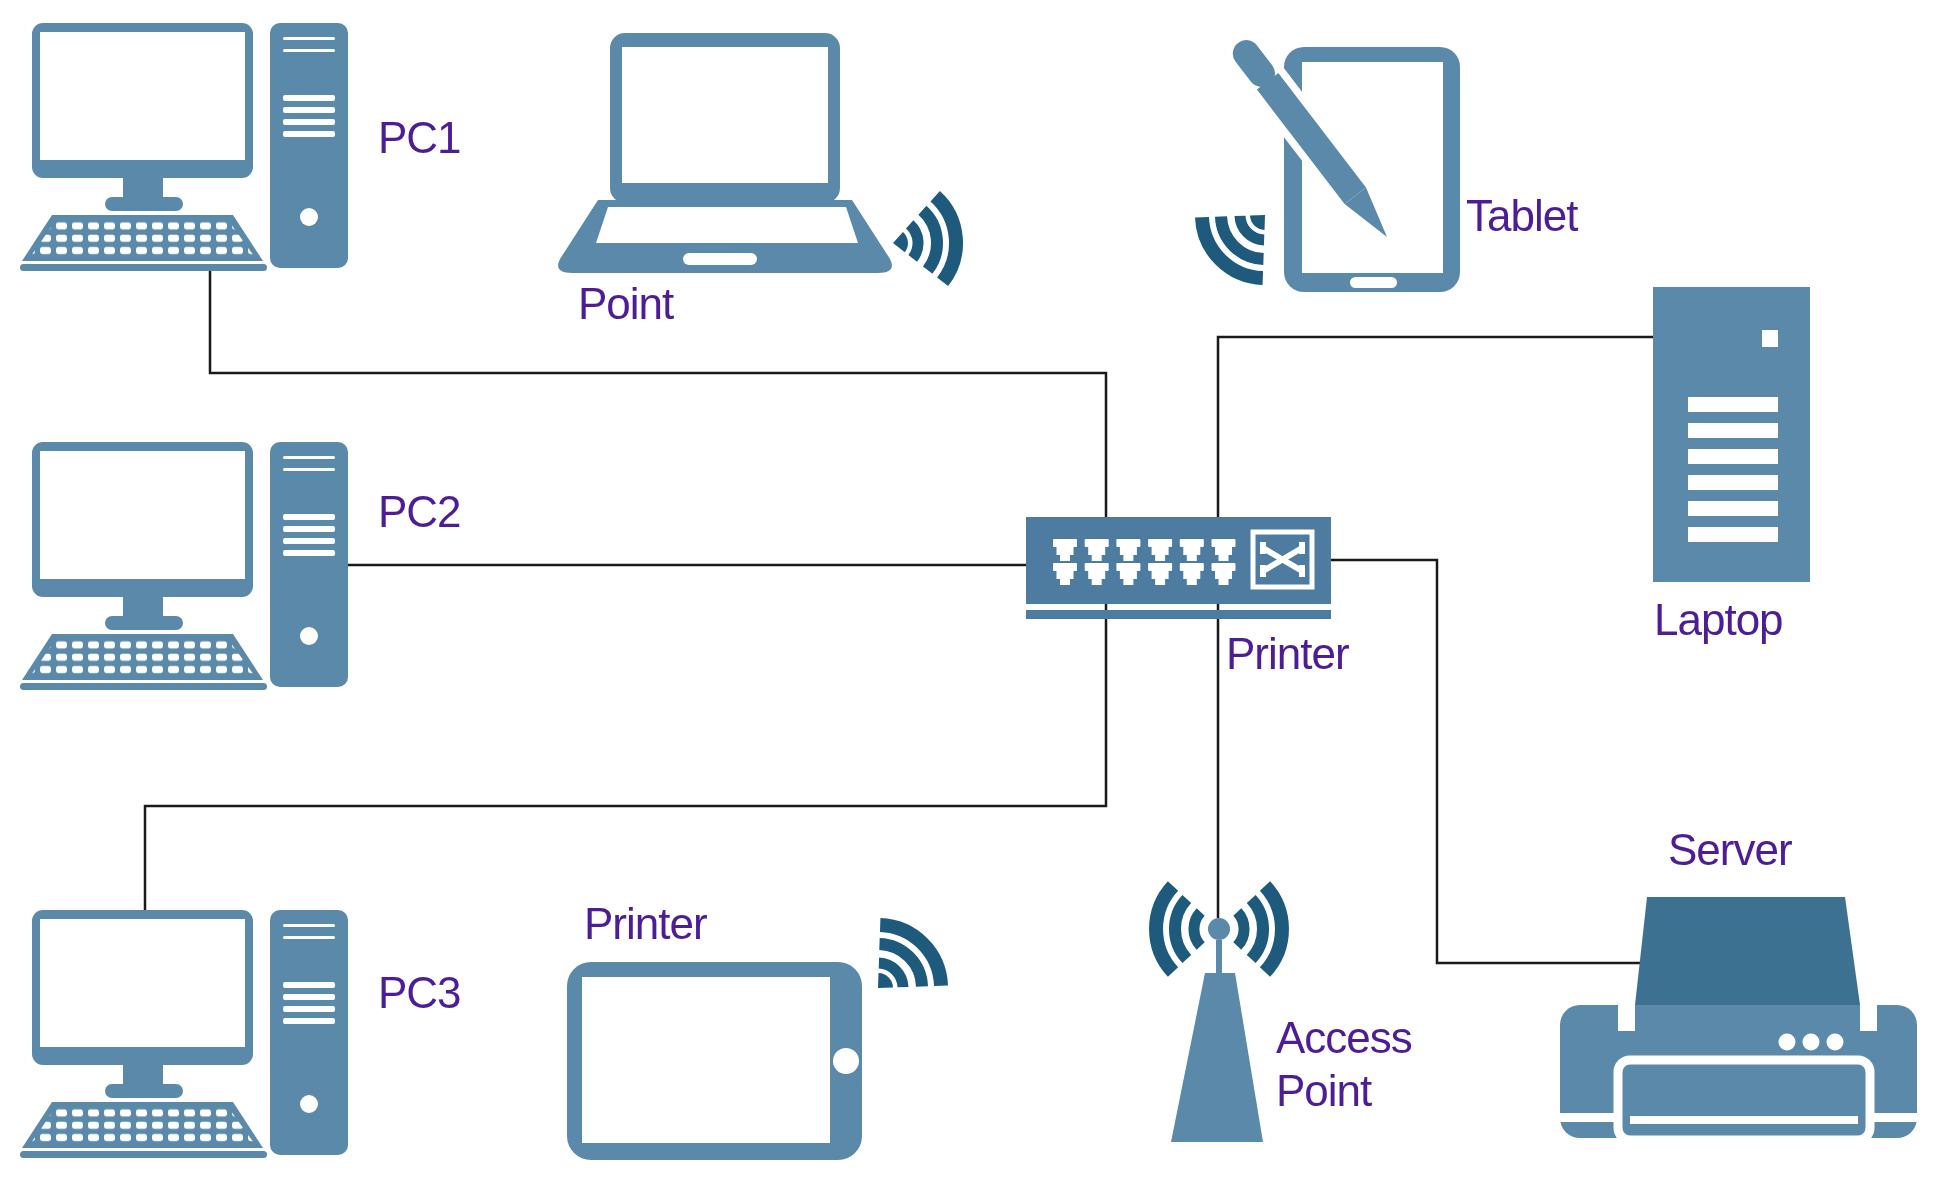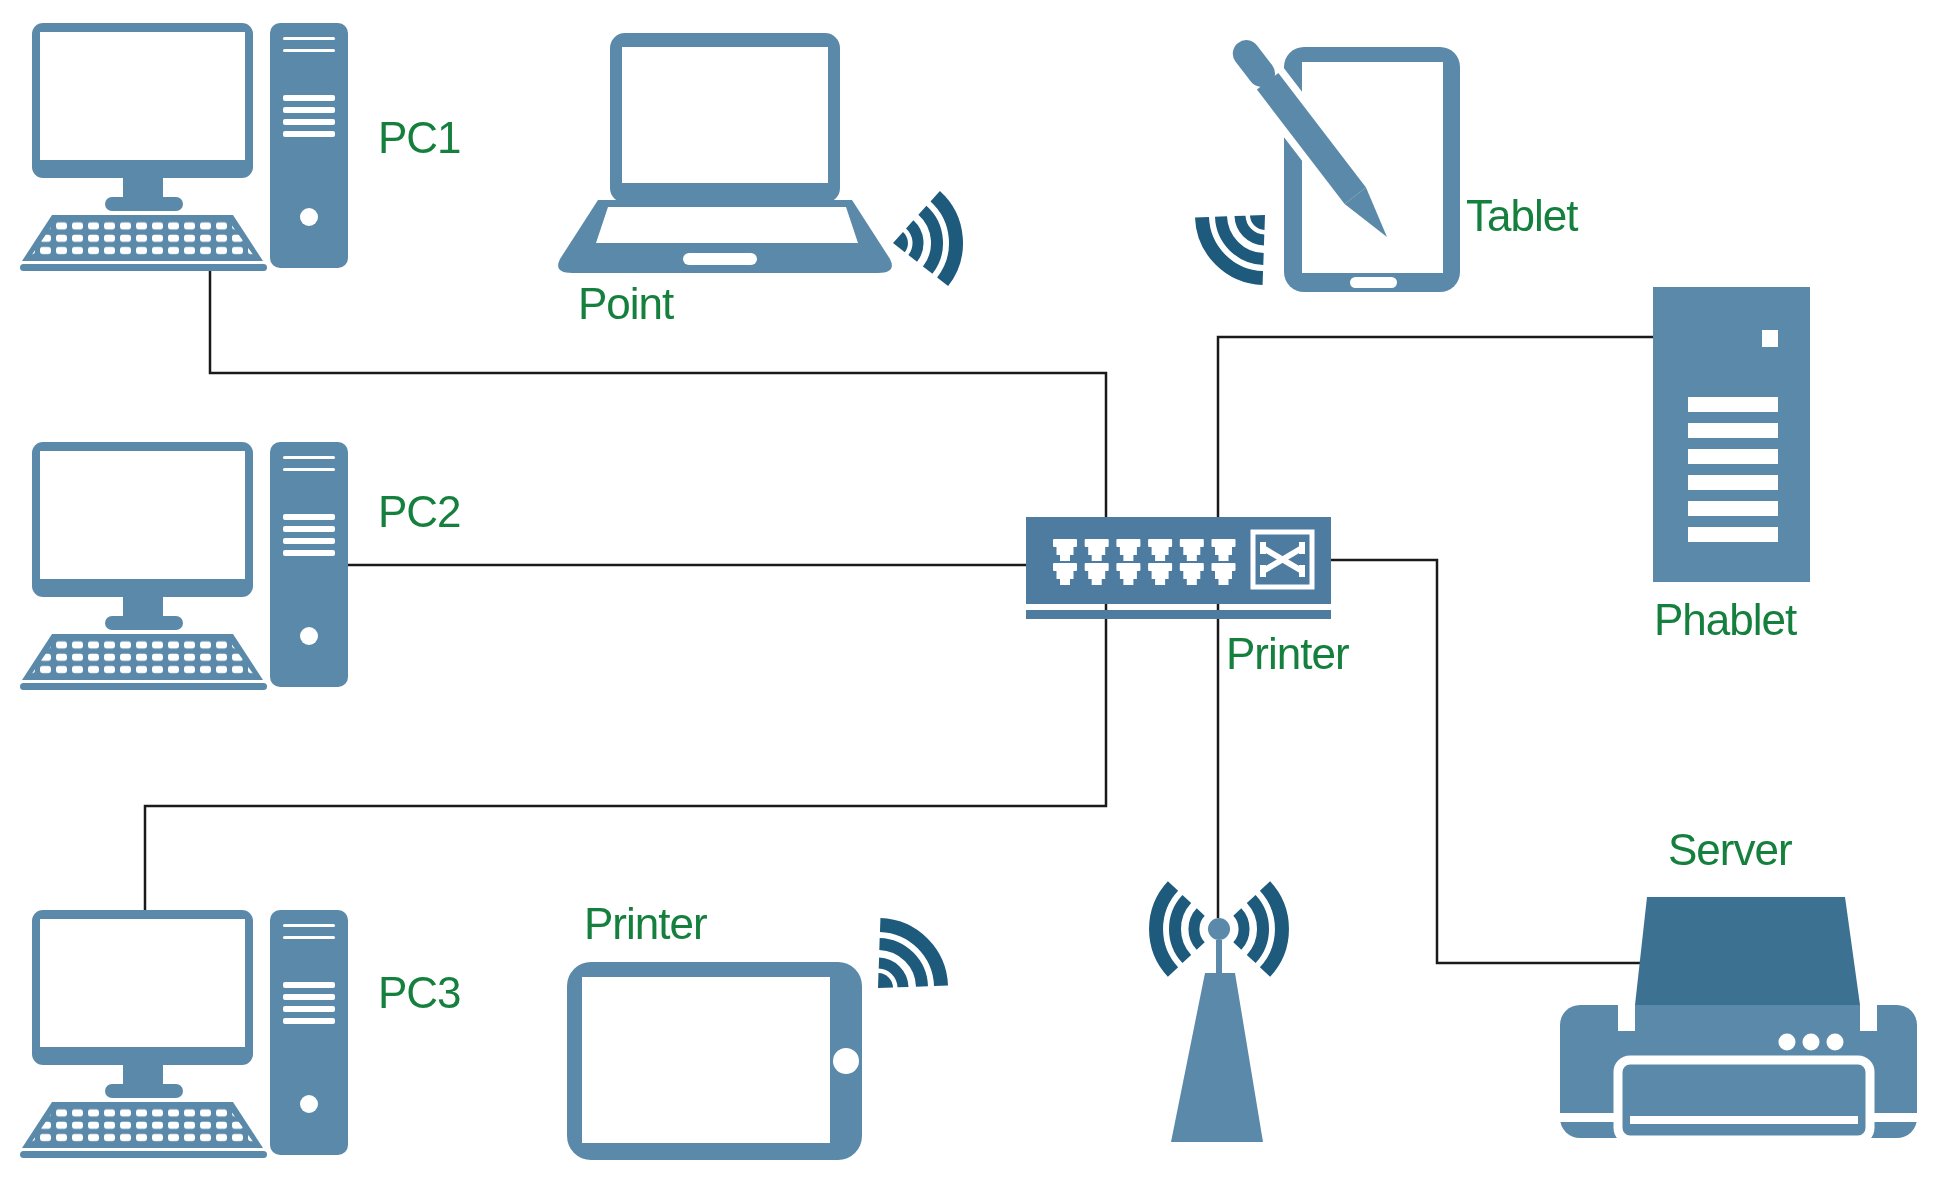--- a/index.html
+++ b/index.html
@@ -1,20 +1,20 @@
 <!DOCTYPE html>
 <html><head>
 <meta charset="utf-8">
 <style>
   html,body{margin:0;padding:0;background:#fff;}
   #canvas{position:relative;width:1941px;height:1184px;background:#fff;overflow:hidden;
           font-family:"Liberation Sans",sans-serif;}
   #wires{position:absolute;left:0;top:0;z-index:1;}
   .icon{position:absolute;z-index:2;overflow:visible;}
-  .label{position:absolute;z-index:3;font-size:44px;letter-spacing:-1px;color:#15803d;
+  .label{position:absolute;z-index:3;font-size:44px;letter-spacing:-1px;color:#4c1d95;
          white-space:nowrap;line-height:1.2;}
 </style>
 </head>
 <body>
 
 <div id="canvas">
 
   <svg id="wires" width="1941" height="1184" viewBox="0 0 1941 1184">
     <g fill="none" stroke="#1A1A1A" stroke-width="2.5">
       <polyline points="210,266 210,373 1106,373 1106,522"></polyline>
@@ -231,19 +231,23 @@
     <circle cx="251" cy="152" r="8.5" fill="#fff"></circle>
     <circle cx="275" cy="152" r="8.5" fill="#fff"></circle>
     <rect x="58" y="170" width="252" height="80" rx="12" fill="#5B89A9" stroke="#fff" stroke-width="9"></rect>
     <rect x="70" y="226" width="228" height="8" fill="#fff"></rect>
   </svg>
 
   <div class="label" style="left:378px;top:112px">PC1</div>
   <div class="label" style="left:578px;top:278px">Point</div>
   <div class="label" style="left:1466px;top:190px">Tablet</div>
   <div class="label" style="left:378px;top:486px">PC2</div>
-  <div class="label" style="left:1654px;top:594px">Phablet</div>
+  <div class="label" style="left:1654px;top:594px">Laptop</div>
   <div class="label" style="left:1226px;top:628px">Printer</div>
   <div class="label" style="left:378px;top:967px">PC3</div>
   <div class="label" style="left:584px;top:898px">Printer</div>
+  <div class="label" style="left:1276px;top:1012px">
+    <div>Access</div>
+    <div>Point</div>
+  </div>
   <div class="label" style="left:1668px;top:824px">Server</div>
 
 </div>
 
 </body></html>

